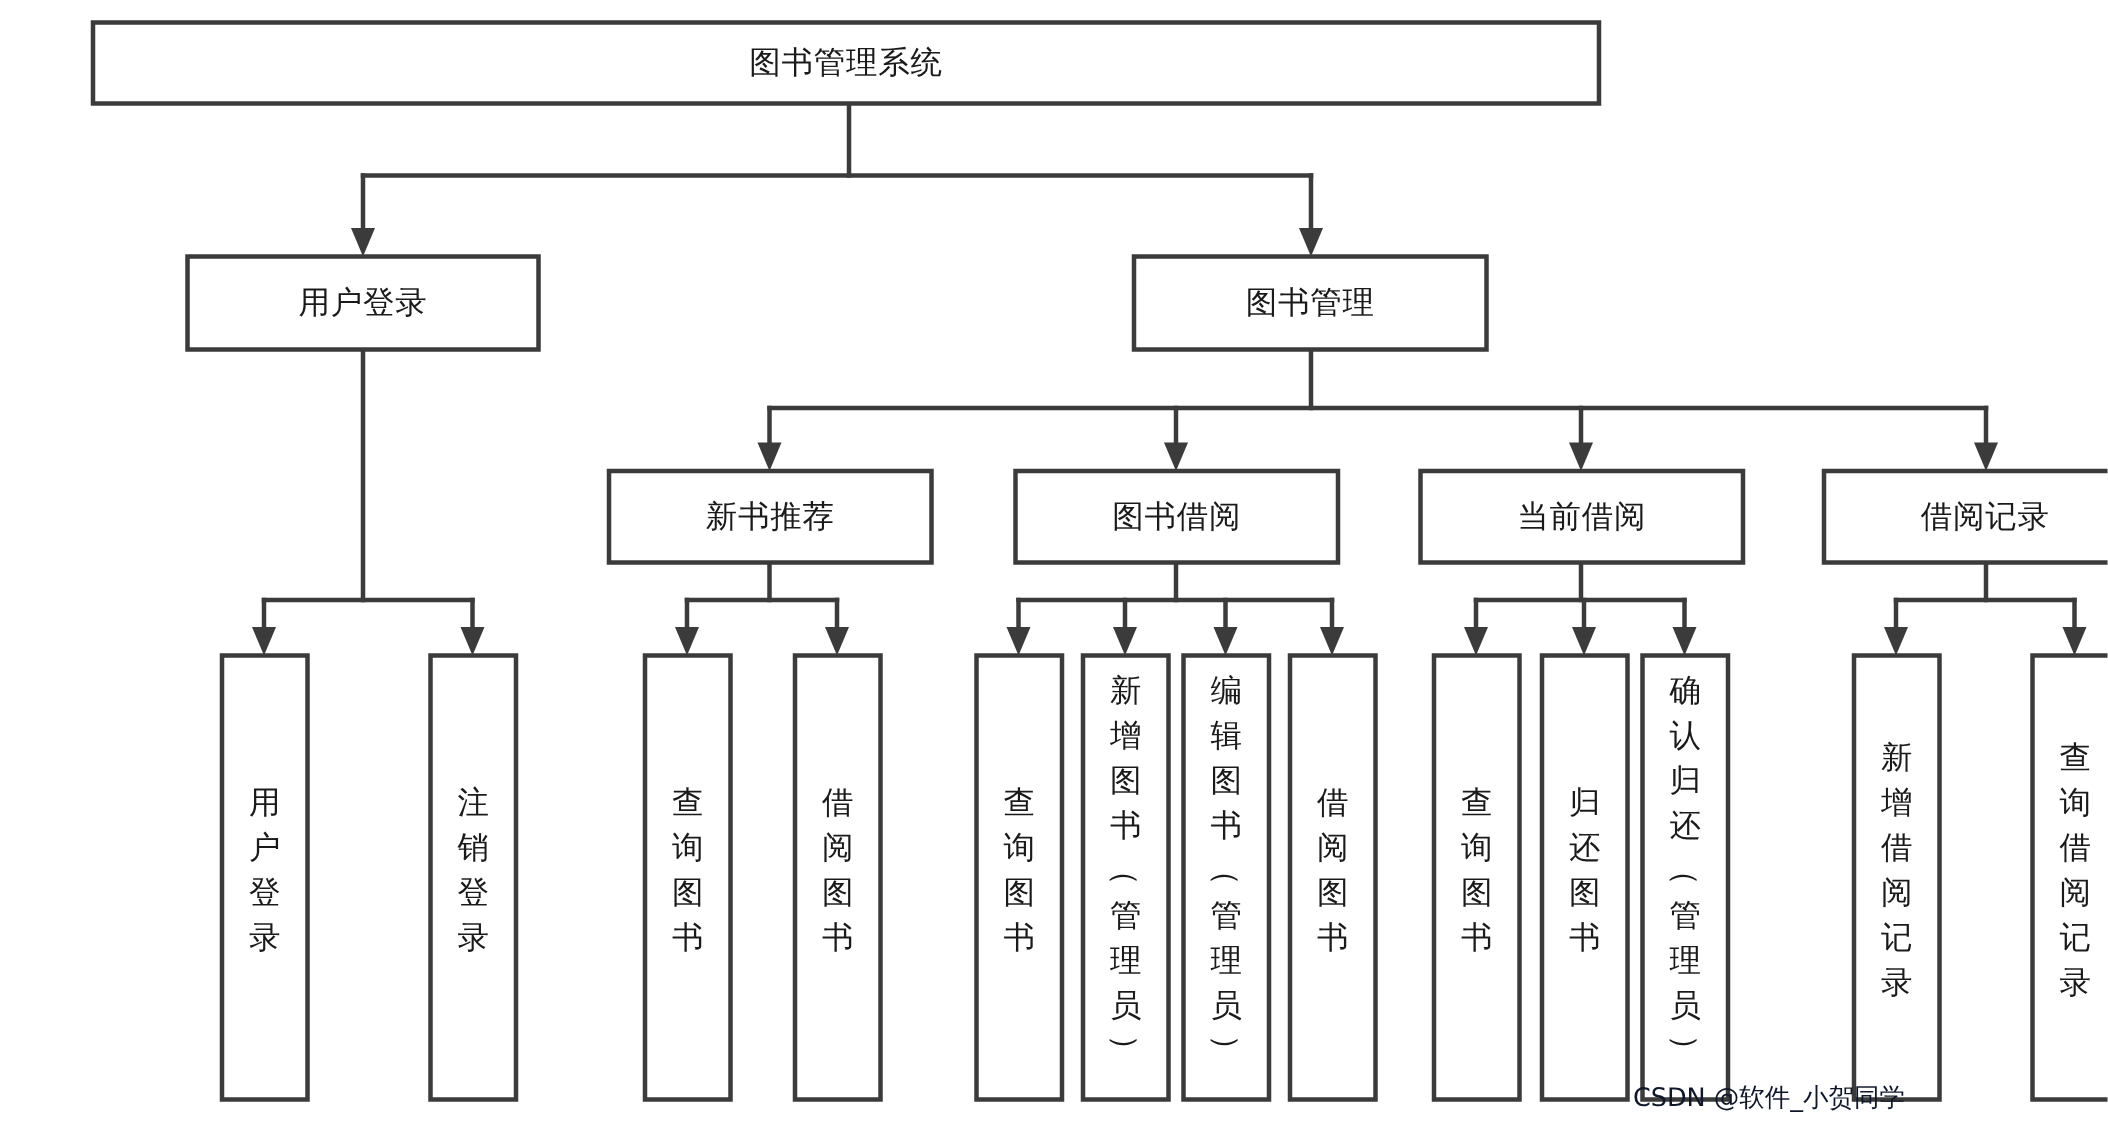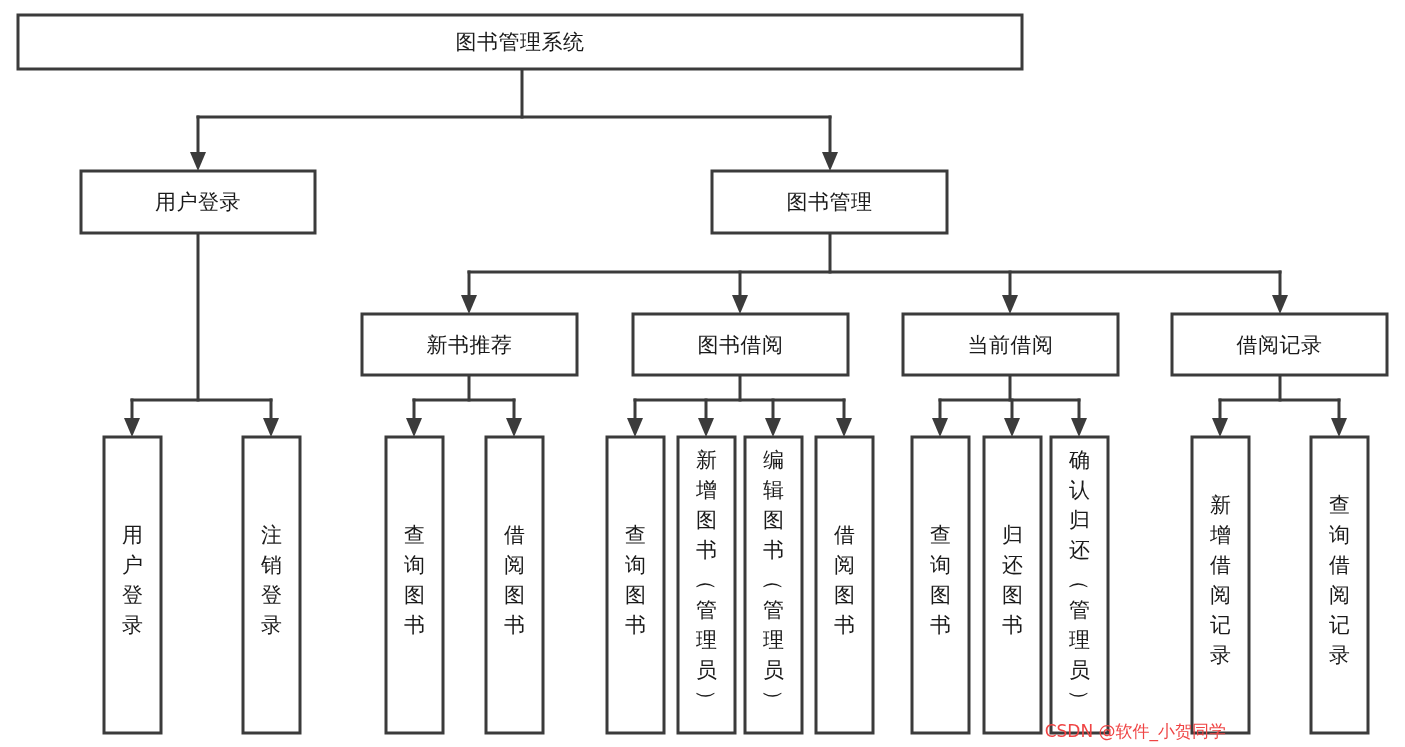--- a/index.html
+++ b/index.html
@@ -11,20 +11,21 @@
   body {
     width: 1405px;
     height: 747px;
     font-family: "DejaVu Sans", "Liberation Sans", sans-serif;
     overflow: hidden;
   }
   #diagram-root {
     position: relative;
     width: 1234px;
     height: 747px;
+    padding-left: 44px;
   }
   svg.diagram-canvas {
     display: block;
     width: 1405px;
     height: 747px;
   }
   .node-box {
     fill: #ffffff;
     stroke: #3b3b3b;
     stroke-width: 3;
@@ -54,21 +55,21 @@
   .arrow-head {
     fill: #3b3b3b;
     stroke: none;
   }
   .watermark {
     position: absolute;
     right: 8px;
     bottom: 4px;
     font-family: "DejaVu Sans", "Liberation Sans", sans-serif;
     font-size: 17px;
-    color: #ef4444;
+    color: #0f172a;
     white-space: nowrap;
     user-select: none;
   }
 </style>
 </head>
 <body>
 
 <div id="diagram-root">
   <svg class="diagram-canvas" viewBox="0 0 1405 747" xmlns="http://www.w3.org/2000/svg">
     <g id="connector-layer">

